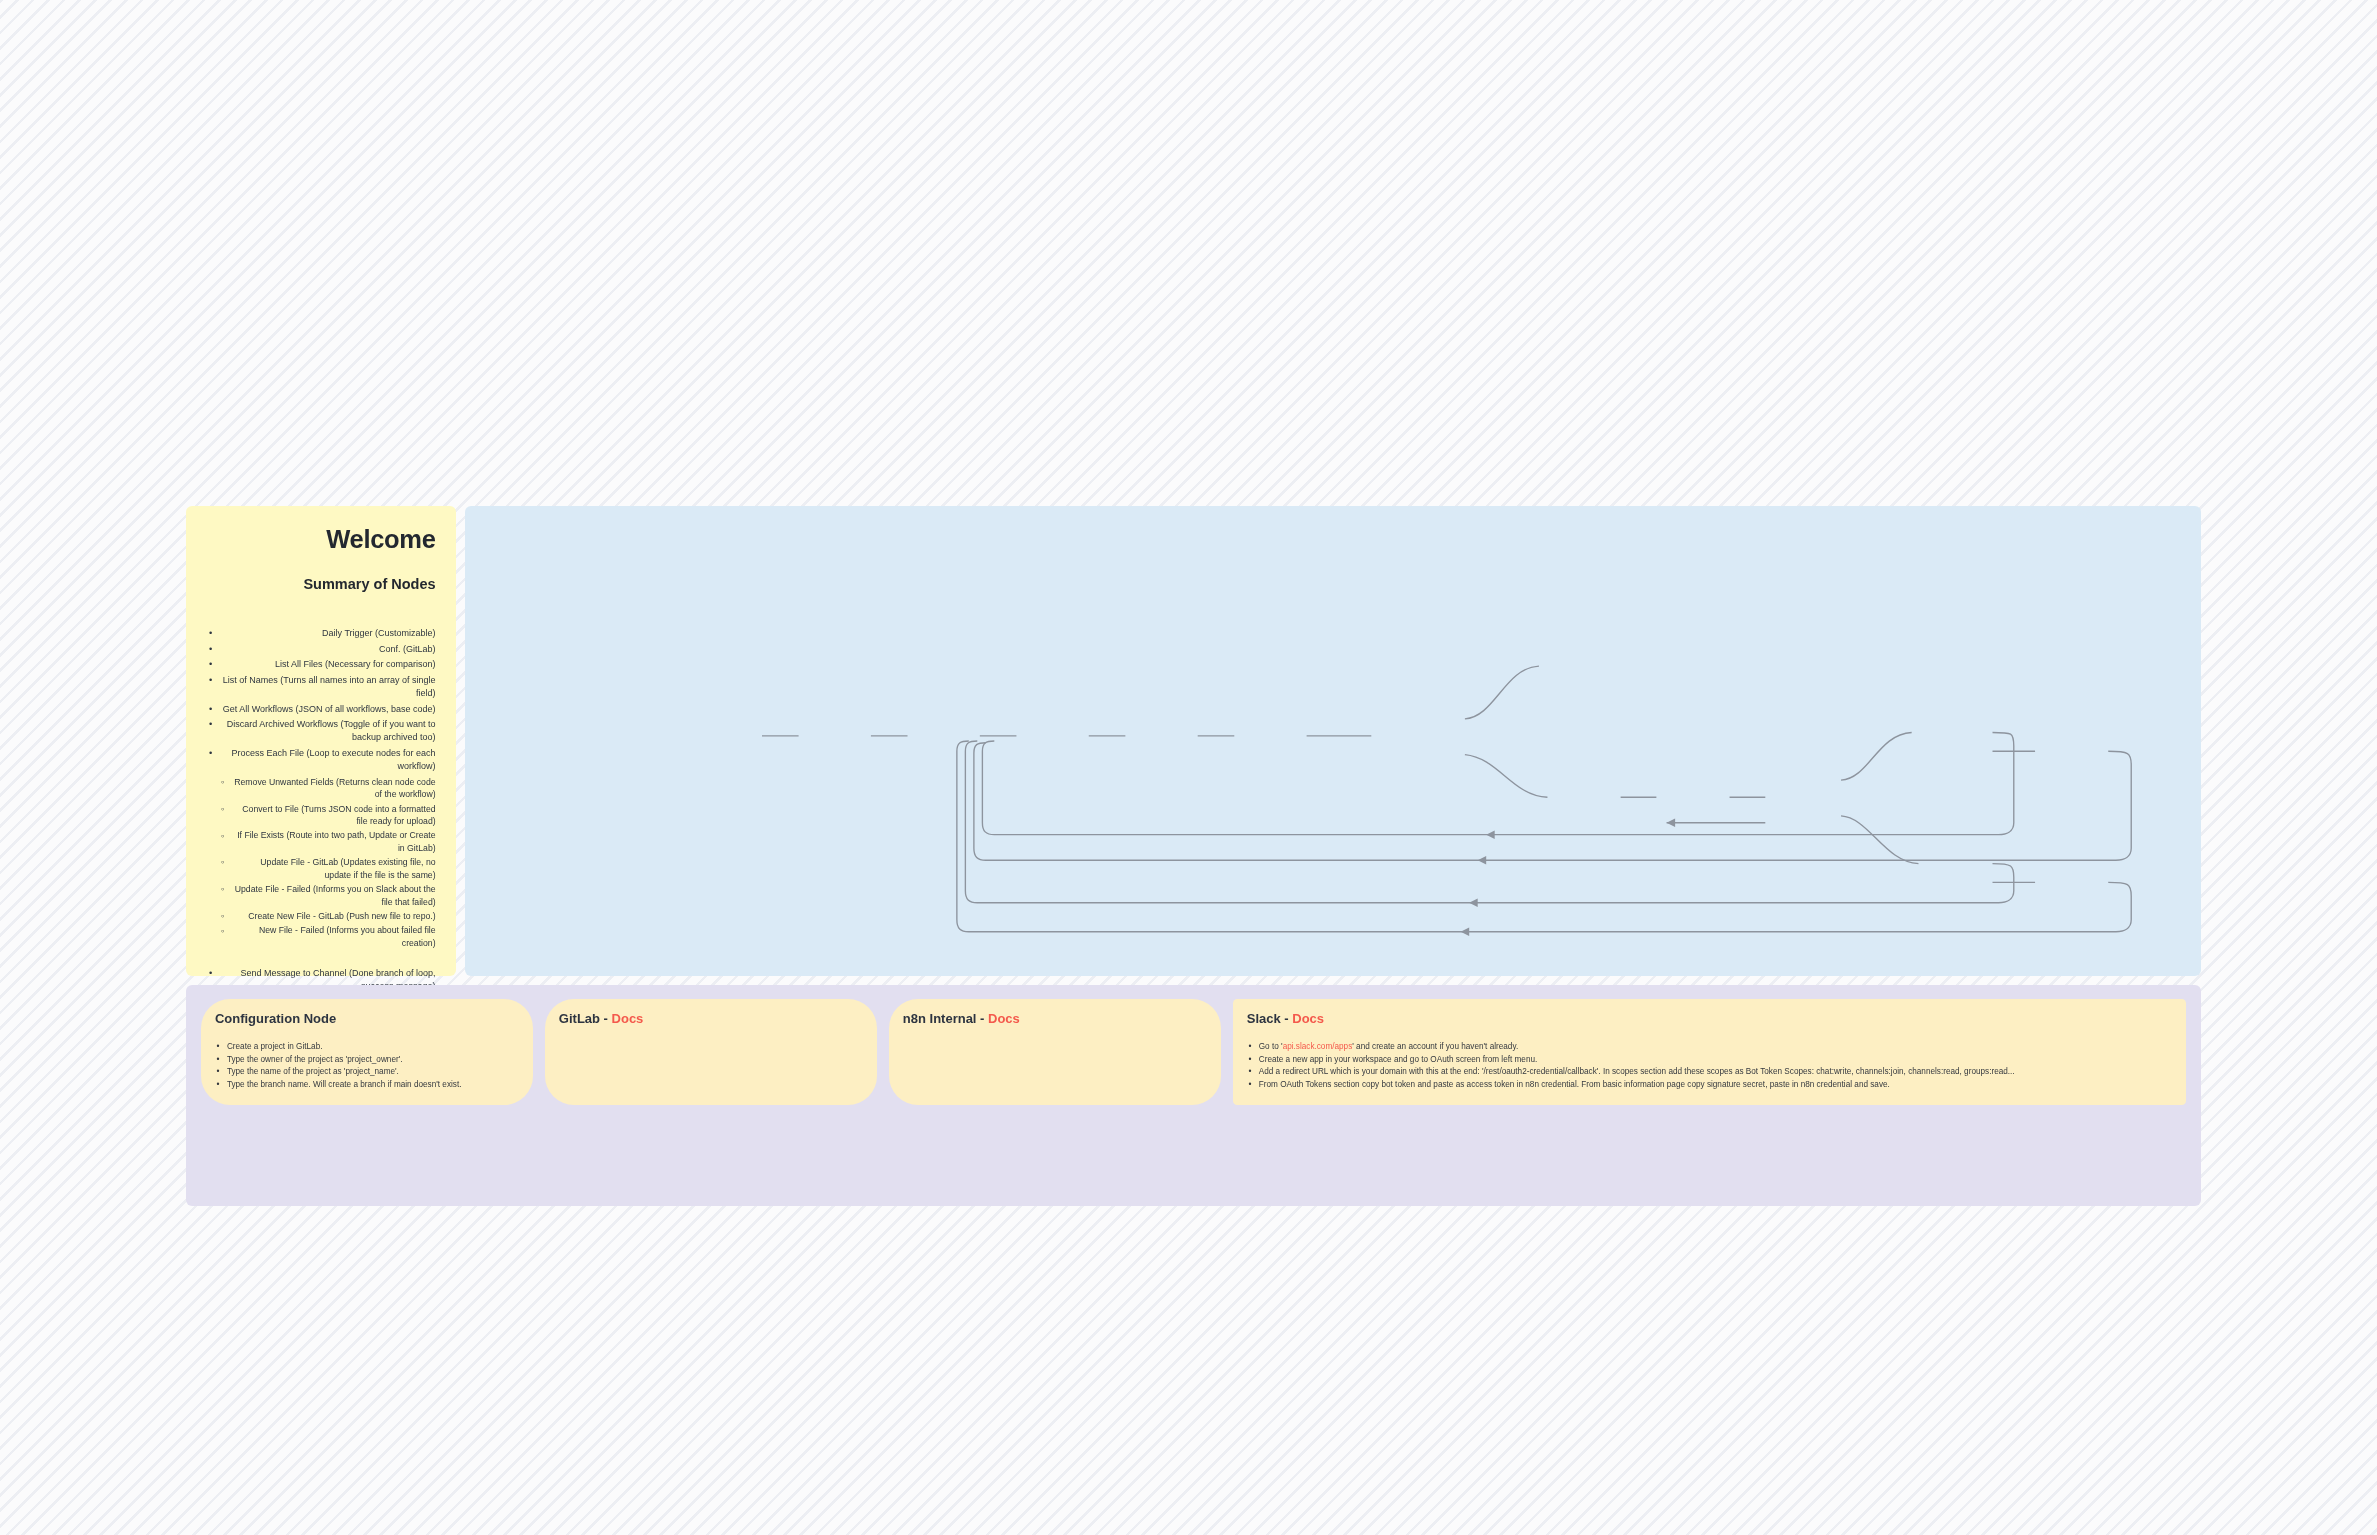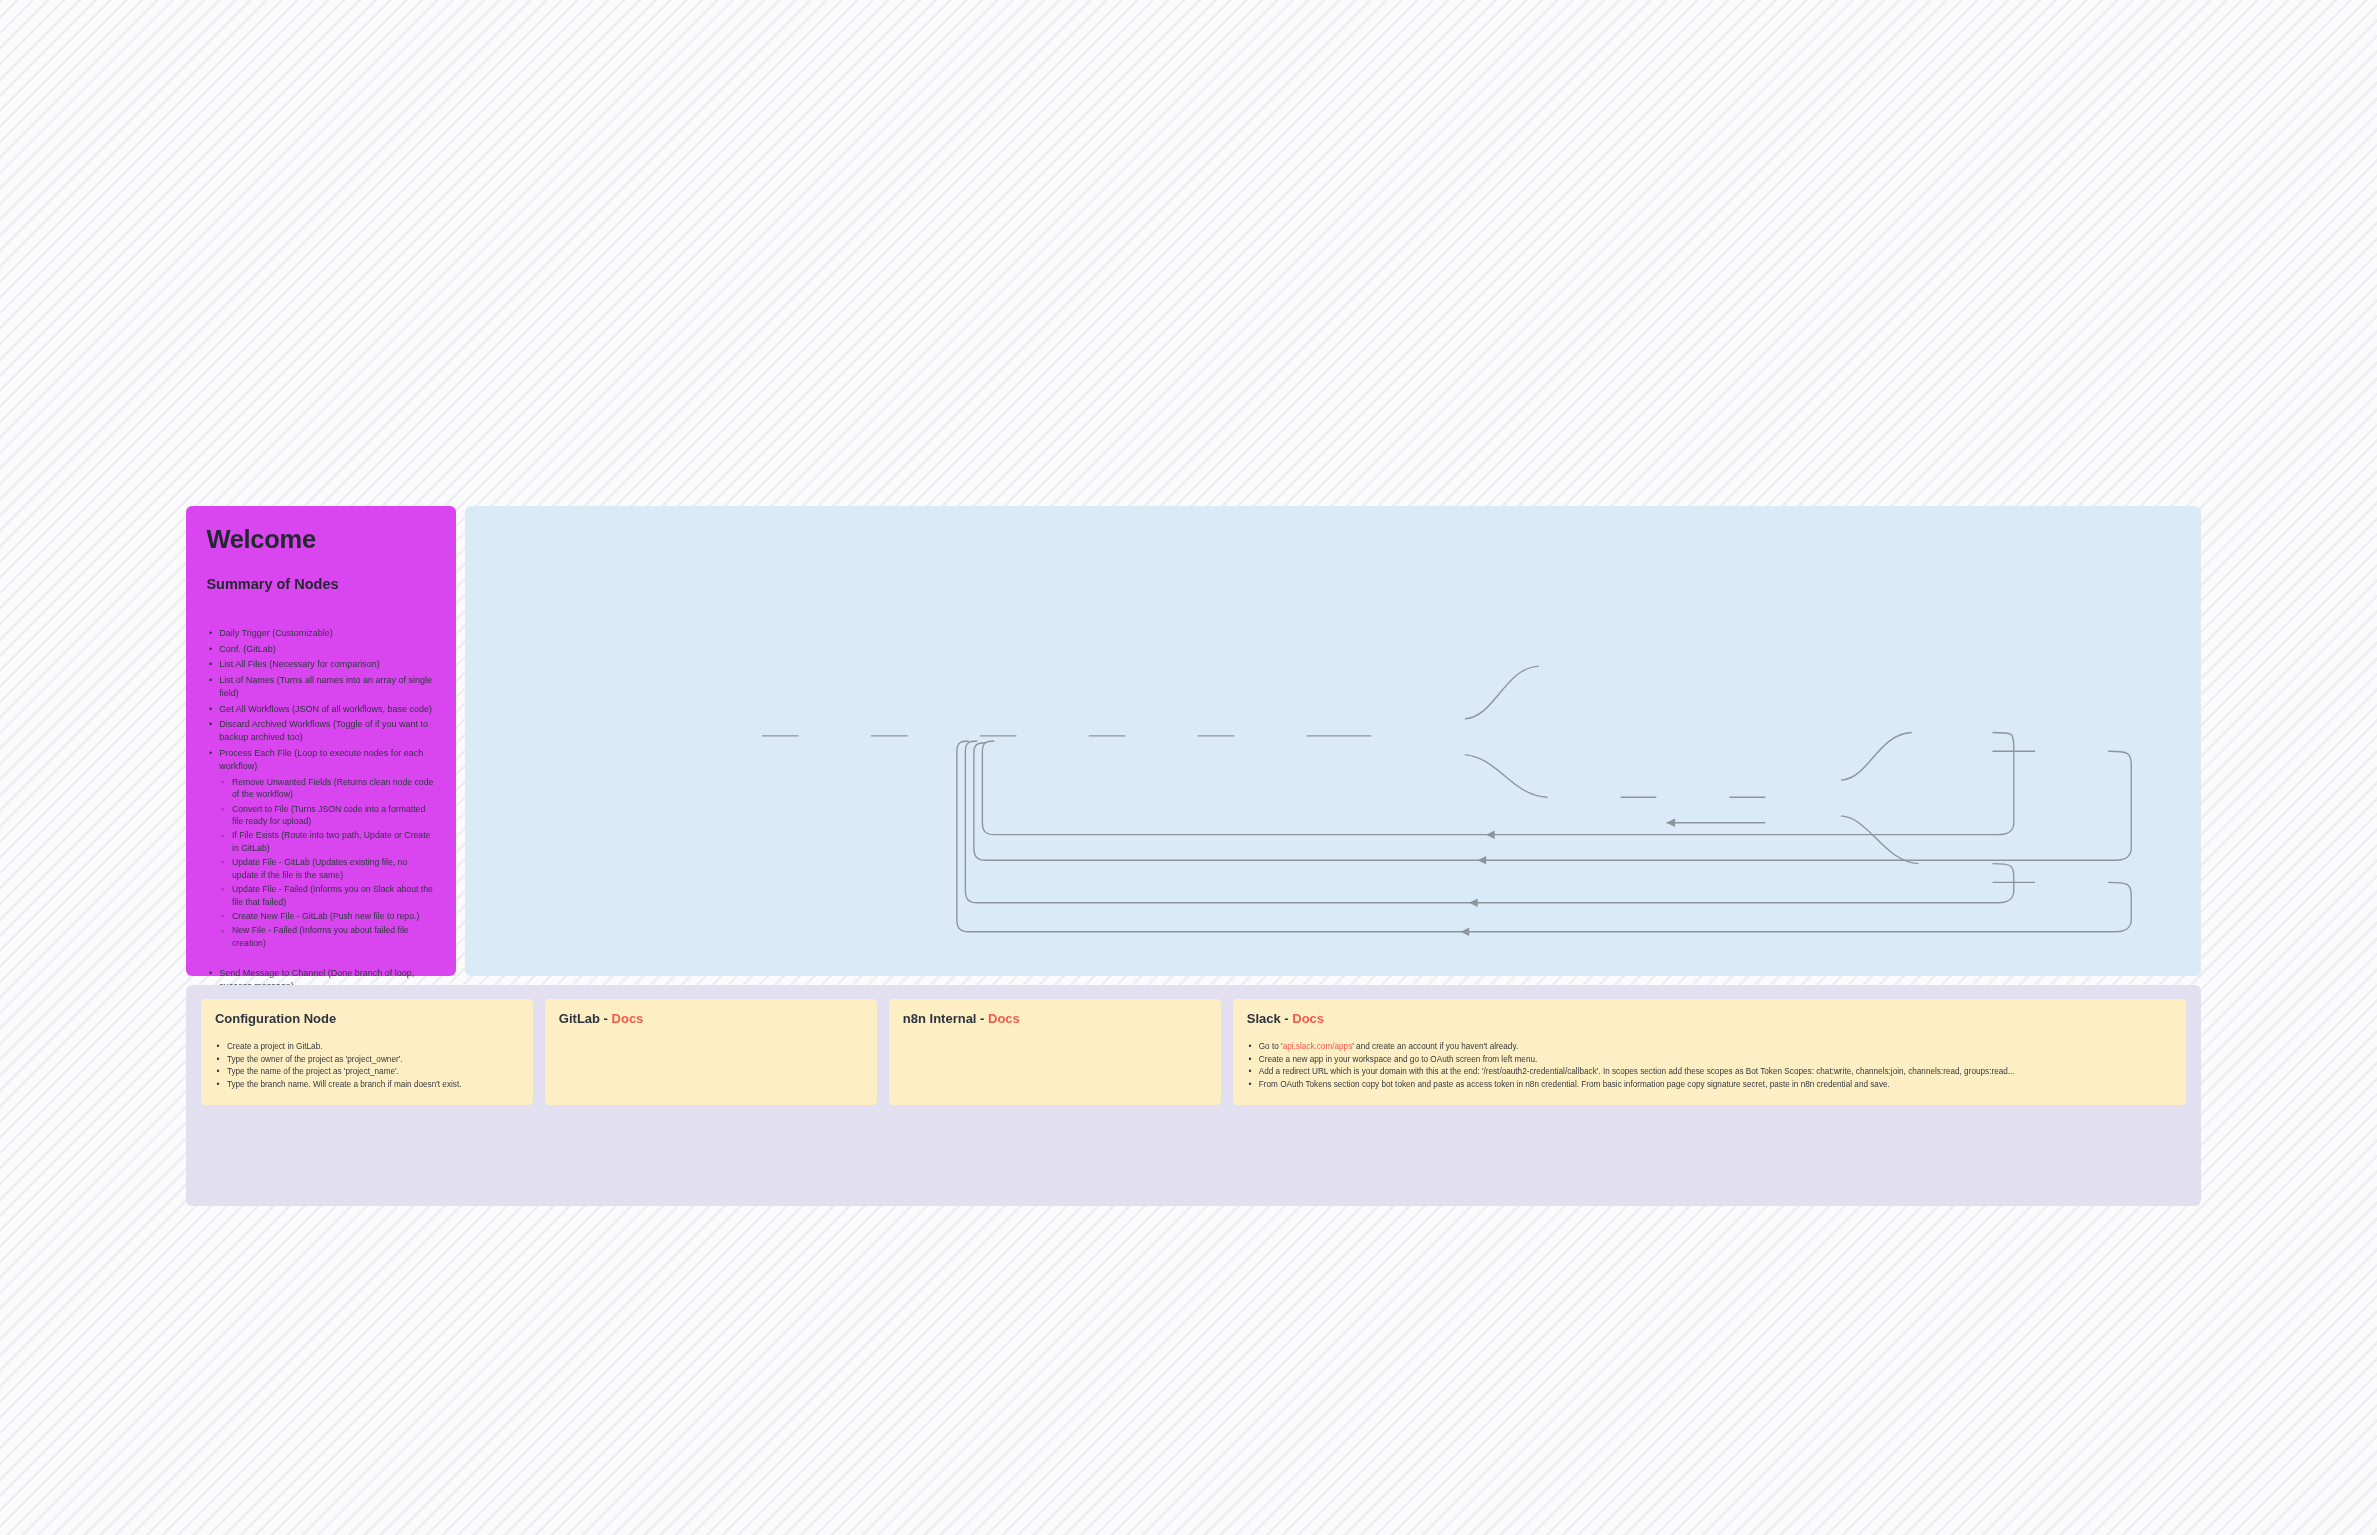--- a/index.html
+++ b/index.html
@@ -15,23 +15,24 @@
       rgba(255,255,255,0) 11px
     );
     overflow: hidden;
   }
   .stage { position: relative; width: 2377px; height: 1536px; }
 
   
   #welcome-panel {
     position: absolute; left: 186px; top: 506px;
     width: 270px; height: 470px;
-    background: #d946ef; border-radius: 6px;
+    background: #fef9c3; border-radius: 6px;
     padding: 19px 20.4px 12px 20.4px;
     color: #2d3440;
+    text-align: right;
   }
   #welcome-panel h1 {
     font-size: 25.5px; font-weight: 700; letter-spacing: -0.3px;
     margin-bottom: 22px; color: #23282f;
   }
   #welcome-panel h2 {
     font-size: 14.5px; font-weight: 700; margin-bottom: 35px; color: #23282f;
   }
   ul.notes { list-style: none; }
   ul.notes > li {
@@ -65,21 +66,21 @@
     background: #e2dff0; border-radius: 6px; padding: 13.6px 15.3px;
   }
   #credentials-panel h2 {
     font-size: 23px; font-weight: 700; color: #3a3f4b;
     letter-spacing: 0.3px; margin: 3.4px 0 15.3px 5.1px;
   }
   .cred-row { display: flex; gap: 12px; }
   .cred-card {
     background: #fdefc3; border-radius: 4.3px; padding: 12px 13.6px 13.6px 13.6px;
   }
-  .cred-card.w-sm { width: 340px; }
+  .cred-card.w-sm { width: 340px; border-radius: 29px; }
   .cred-card.w-lg { width: 977px; }
   .cred-card h3 {
     font-size: 13px; font-weight: 700; color: #2d3440; margin-bottom: 15.3px;
   }
   .cred-card h3 .docs { color: #f4594c; }
   .cred-card ul { list-style: none; }
   .cred-card ul li {
     position: relative; padding-left: 12px;
     font-size: 8.2px; line-height: 1.55; color: #35393f;
     white-space: nowrap; overflow: hidden; text-overflow: ellipsis;

